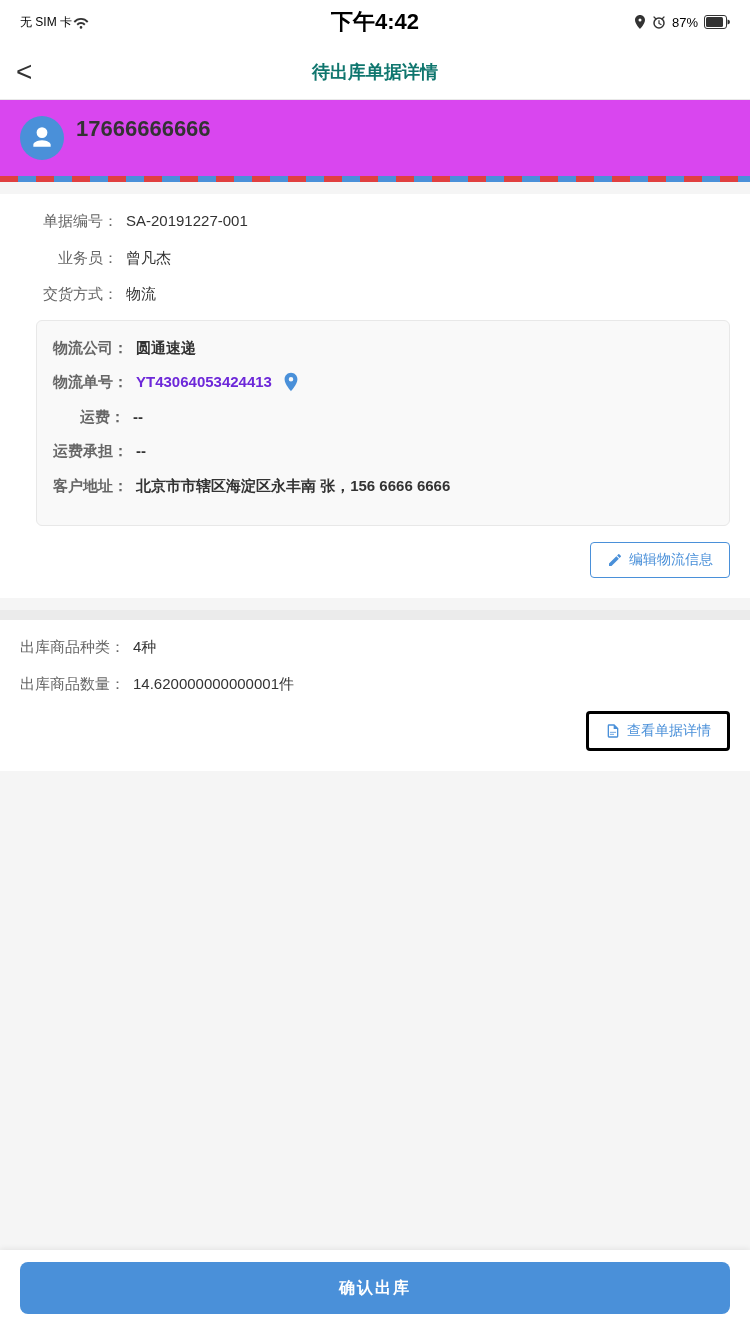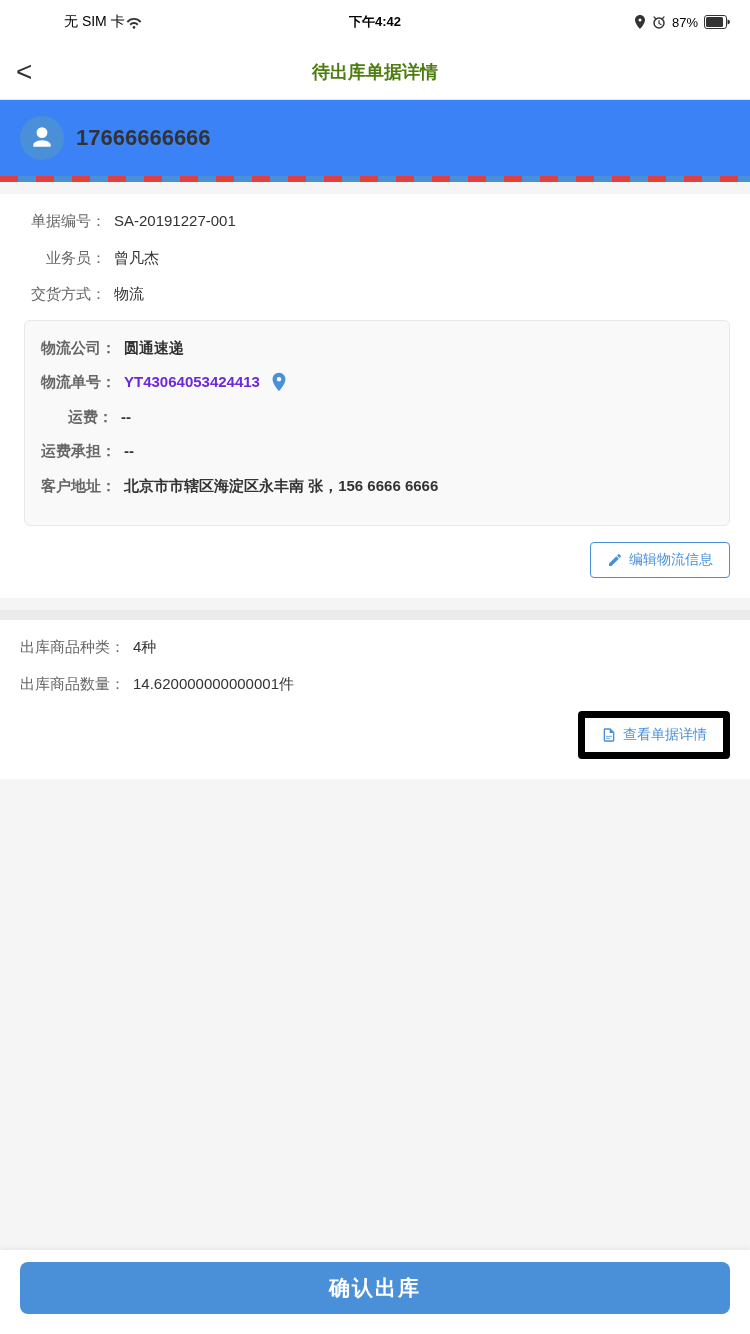--- a/index.html
+++ b/index.html
@@ -20,25 +20,24 @@
       display: flex;
       align-items: center;
       justify-content: space-between;
       padding: 0 20px;
       font-size: 15px;
       font-weight: 500;
     }
     .status-left {
       display: flex;
       align-items: center;
-      font-size: 14px;
-      margin-left: 44px;
+      font-size: 12px;
     }
     .status-center {
-      font-size: 13px;
+      font-size: 22px;
       font-weight: 600;
       position: absolute;
       left: 50%;
       transform: translateX(-50%);
     }
     .status-right {
       display: flex;
       align-items: center;
       gap: 6px;
       font-size: 13px;
@@ -58,29 +57,29 @@
       position: absolute;
       left: 16px;
       font-size: 28px;
       color: #333;
       cursor: pointer;
       line-height: 1;
     }
     .nav-title {
       font-size: 18px;
       font-weight: 600;
-      color: #4d7c0f;
+      color: #0f766e;
     }
 
     
     .customer-header {
-      background: #3b82f6;
+      background: #d946ef;
       padding: 16px 20px;
       display: flex;
-      align-items: center;
+      align-items: flex-start;
       gap: 12px;
       margin-bottom: 0;
     }
     .customer-avatar {
       width: 44px;
       height: 44px;
       border-radius: 50%;
       background: #4a90d9;
       display: flex;
       align-items: center;
@@ -101,21 +100,21 @@
         90deg,
         #e04040 0px, #e04040 18px,
         #4a90d9 18px, #4a90d9 36px
       );
       margin-bottom: 12px;
     }
 
     
     .info-section {
       background: #fff;
-      padding: 16px 20px 20px 24px;
+      padding: 16px 20px 20px 36px;
       margin-bottom: 12px;
     }
     .info-row {
       display: flex;
       align-items: flex-start;
       margin-bottom: 14px;
       font-size: 15px;
       color: #333;
       line-height: 1.5;
     }
@@ -205,21 +204,21 @@
       margin-bottom: 12px;
     }
 
     
     .view-detail-btn-wrap {
       display: flex;
       justify-content: flex-end;
       margin-top: 16px;
     }
     .btn-view-detail {
-      border: 7px solid #000000;
+      border: 3px solid #000000;
       color: #4a90d9;
       background: #fff;
       border-radius: 4px;
       padding: 8px 16px;
       font-size: 14px;
       display: flex;
       align-items: center;
       gap: 6px;
       cursor: pointer;
     }
@@ -239,21 +238,21 @@
       width: 750px;
       padding: 12px 20px 20px 20px;
       background: #fff;
       box-shadow: 0 -1px 6px rgba(0,0,0,0.08);
     }
     .btn-confirm {
       width: 100%;
       height: 52px;
       background: #4a90d9;
       color: #fff;
-      font-size: 21px;
+      font-size: 16px;
       font-weight: 600;
       border: none;
       border-radius: 8px;
       cursor: pointer;
       letter-spacing: 2px;
     }
 
     .page-wrapper {
       padding-bottom: 100px;
     }

